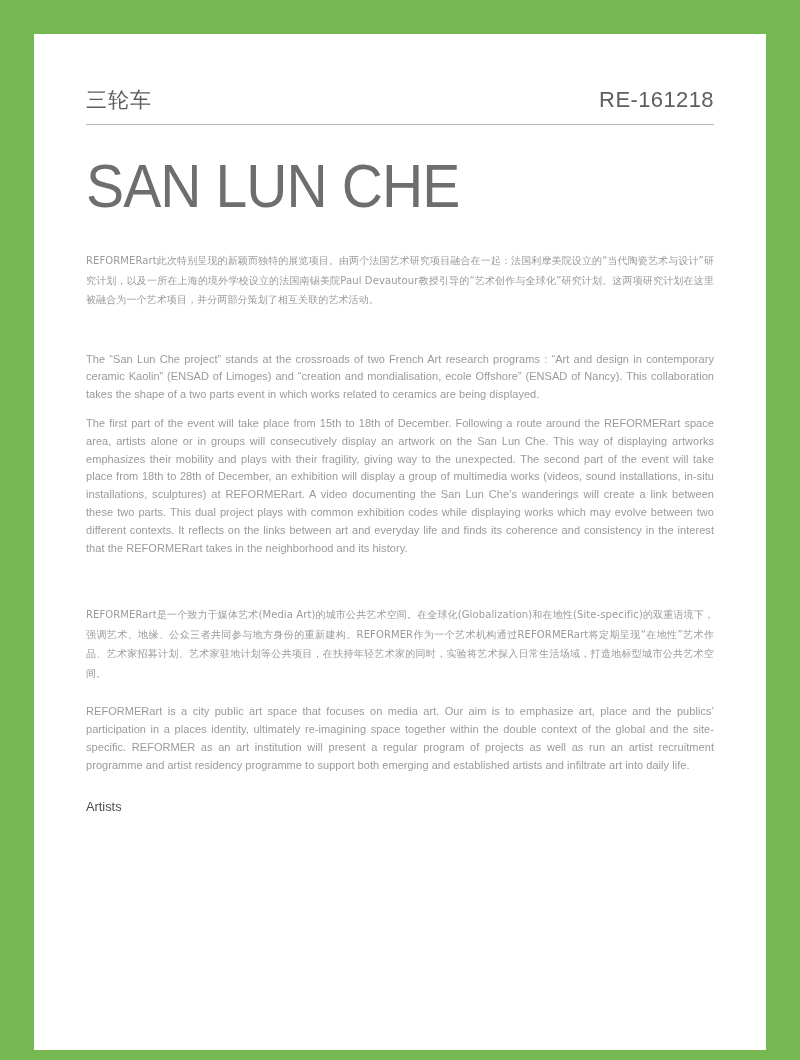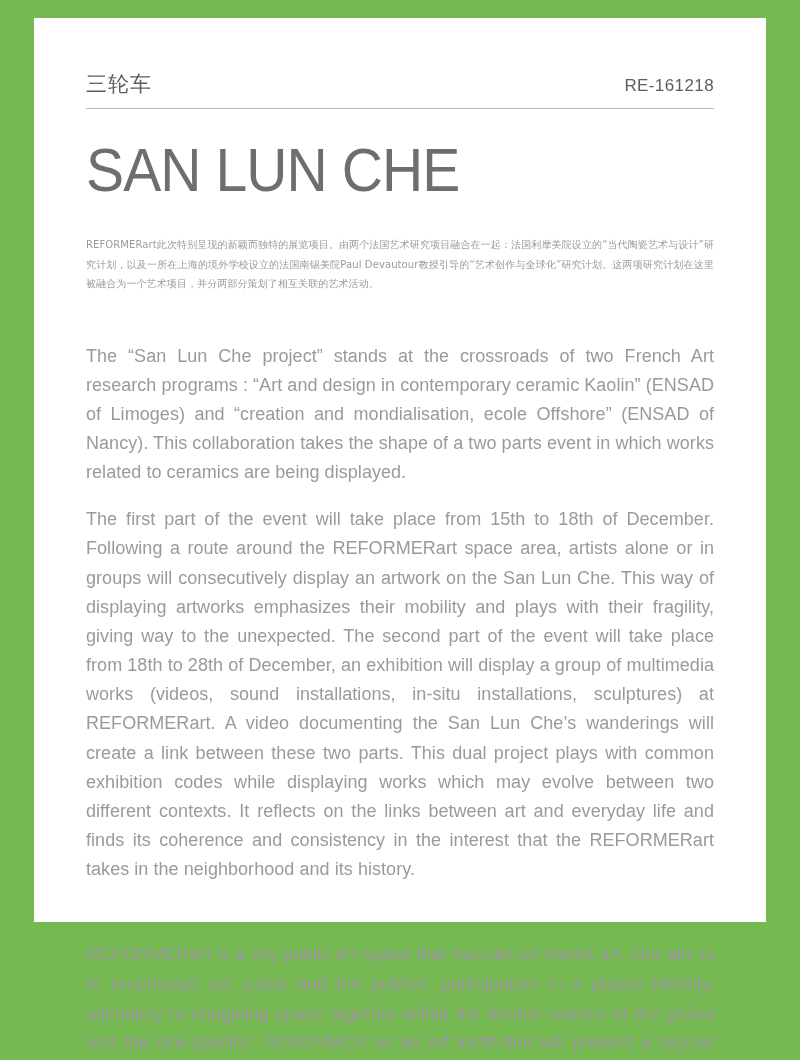--- a/index.html
+++ b/index.html
@@ -11,23 +11,23 @@
     width: 800px;
     height: 1060px;
     background: #76b852;
     font-family: "Liberation Sans", "DejaVu Sans", sans-serif;
     overflow: hidden;
   }
 
   #poster-page {
     position: absolute;
     left: 34px;
-    top: 18px;
+    top: 34px;
     width: 732px;
-    height: 904px;
+    height: 1016px;
     background: #ffffff;
   }
 
   #poster-inner {
     padding: 52px 52px 0 52px;
   }
 
   
   .doc-header {
     display: flex;
@@ -35,21 +35,21 @@
     justify-content: space-between;
     padding-bottom: 10px;
   }
   .header-cn {
     font-size: 21px;
     color: #5e5e5e;
     letter-spacing: 1px;
     font-family: "DejaVu Sans", "Liberation Sans", sans-serif;
   }
   .header-code {
-    font-size: 17px;
+    font-size: 22px;
     color: #5e5e5e;
     letter-spacing: 0.4px;
     font-weight: 400;
   }
   .header-rule {
     height: 1px;
     background: #b9b9b9;
     margin-bottom: 30px;
   }
 
@@ -72,21 +72,21 @@
   }
   .para-cn {
     font-size: 10px;
     line-height: 1.95;
     color: #9a9a9a;
     text-align: justify;
     font-family: "DejaVu Sans", "Liberation Sans", sans-serif;
     letter-spacing: 0.1px;
   }
   .para-en {
-    font-size: 18px;
+    font-size: 11px;
     line-height: 1.62;
     color: #9a9a9a;
     text-align: justify;
     letter-spacing: 0.05px;
   }
   .para-en.last-line-left {
     text-align-last: left;
   }
   .para-cn.last-line-left {
     text-align-last: left;
@@ -127,20 +127,23 @@
 
     <div class="gap-sm"></div>
 
     <div class="block">
       <p class="para-en last-line-left">The “San Lun Che project” stands at the crossroads of two French Art research programs : “Art and design in contemporary ceramic Kaolin” (ENSAD of Limoges) and “creation and mondialisation, ecole Offshore” (ENSAD of Nancy). This collaboration takes the shape of a two parts event in which works related to ceramics are being displayed.</p>
       <p class="para-en last-line-left">The first part of the event will take place from 15th to 18th of December. Following a route around the REFORMERart space area, artists alone or in groups will consecutively display an artwork on the San Lun Che. This way of displaying artworks emphasizes their mobility and plays with their fragility, giving way to the unexpected. The second part of the event will take place from 18th to 28th of December, an exhibition will display a group of multimedia works (videos, sound installations, in-situ installations, sculptures) at REFORMERart. A video documenting the San Lun Che’s wanderings will create a link between these two parts. This dual project plays with common exhibition codes while displaying works which may evolve between two different contexts. It reflects on the links between art and everyday life and finds its coherence and consistency in the interest that the REFORMERart takes in the neighborhood and its history.</p>
     </div>
 
     <div class="gap-md"></div>
 
+    <div class="block">
+      <p class="para-cn last-line-left">REFORMERart是一个致力于媒体艺术(Media  Art)的城市公共艺术空间。在全球化(Globalization)和在地性(Site-specific)的双重语境下，强调艺术、地缘、公众三者共同参与地方身份的重新建构。REFORMER作为一个艺术机构通过REFORMERart将定期呈现“在地性”艺术作品、艺术家招募计划、艺术家驻地计划等公共项目，在扶持年轻艺术家的同时，实验将艺术探入日常生活场域，打造地标型城市公共艺术空间。</p>
+    </div>
 
     <div class="block">
       <p class="para-en last-line-left">REFORMERart is a city public art space that focuses on media art. Our aim is to emphasize art, place and the publics’ participation in a places identity, ultimately re-imagining space together within the double context of the global and the site-specific. REFORMER as an art institution will present a regular program of projects as well as run an artist recruitment programme and artist residency programme to support both emerging and established artists and infiltrate art into daily life.</p>
     </div>
 
     <div class="artists-block">
       <div class="artists-heading">Artists</div>
 
     </div>
 

